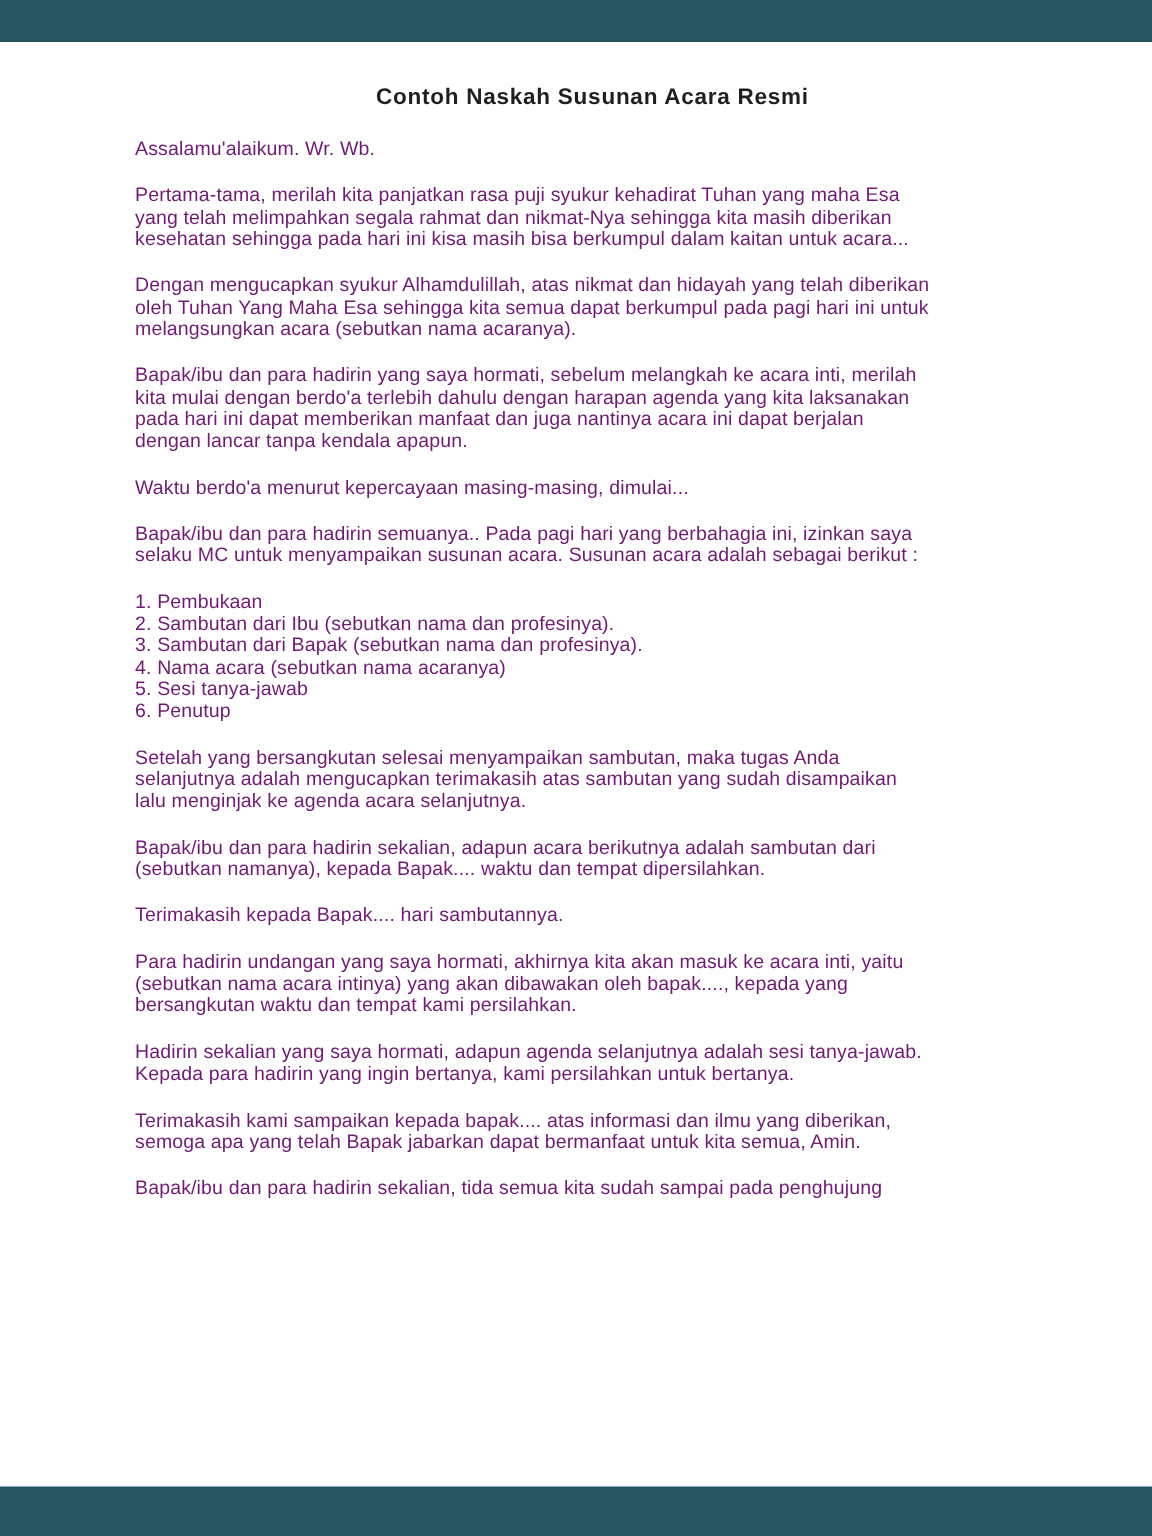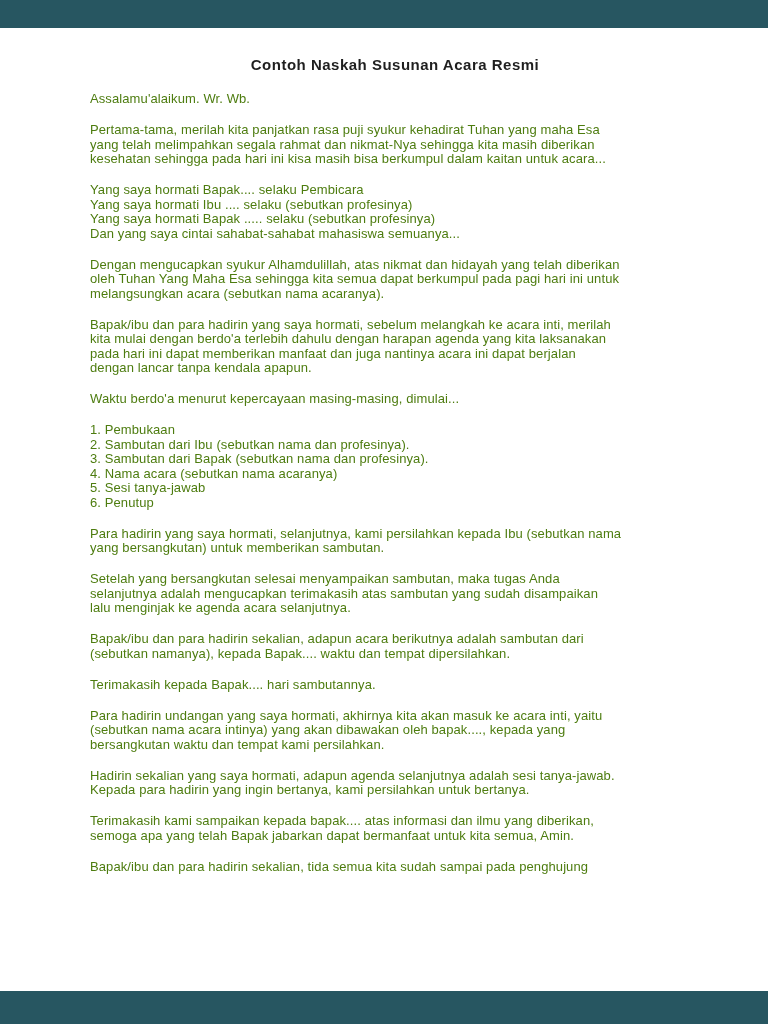--- a/index.html
+++ b/index.html
@@ -40,54 +40,50 @@
     letter-spacing: 0.5px;
     text-align: center;
     color: #1f1f1f;
     width: 610px;
   }
   .doc-body p {
     margin: 0 0 16.5px 0;
     font-size: 13px;
     line-height: 14.5px;
     letter-spacing: 0.1px;
-    color: #4d7c0f;
+    color: #701a75;
     white-space: pre-line;
   }
 </style>
 </head>
 <body>
 
 <div class="page">
   <h1 class="doc-title">Contoh Naskah Susunan Acara Resmi</h1>
   <div class="doc-body" id="doc-body">
       <p>Assalamu'alaikum. Wr. Wb.</p>
       <p>Pertama-tama, merilah kita panjatkan rasa puji syukur kehadirat Tuhan yang maha Esa
 yang telah melimpahkan segala rahmat dan nikmat-Nya sehingga kita masih diberikan
 kesehatan sehingga pada hari ini kisa masih bisa berkumpul dalam kaitan untuk acara...</p>
-      <p>Yang saya hormati Bapak.... selaku Pembicara
-Yang saya hormati Ibu .... selaku (sebutkan profesinya)
-Yang saya hormati Bapak ..... selaku (sebutkan profesinya)
-Dan yang saya cintai sahabat-sahabat mahasiswa semuanya...</p>
       <p>Dengan mengucapkan syukur Alhamdulillah, atas nikmat dan hidayah yang telah diberikan
 oleh Tuhan Yang Maha Esa sehingga kita semua dapat berkumpul pada pagi hari ini untuk
 melangsungkan acara (sebutkan nama acaranya).</p>
       <p>Bapak/ibu dan para hadirin yang saya hormati, sebelum melangkah ke acara inti, merilah
 kita mulai dengan berdo'a terlebih dahulu dengan harapan agenda yang kita laksanakan
 pada hari ini dapat memberikan manfaat dan juga nantinya acara ini dapat berjalan
 dengan lancar tanpa kendala apapun.</p>
       <p>Waktu berdo'a menurut kepercayaan masing-masing, dimulai...</p>
+      <p>Bapak/ibu dan para hadirin semuanya.. Pada pagi hari yang berbahagia ini, izinkan saya
+selaku MC untuk menyampaikan susunan acara. Susunan acara adalah sebagai berikut :</p>
       <p>1. Pembukaan
 2. Sambutan dari Ibu (sebutkan nama dan profesinya).
 3. Sambutan dari Bapak (sebutkan nama dan profesinya).
 4. Nama acara (sebutkan nama acaranya)
 5. Sesi tanya-jawab
 6. Penutup</p>
-      <p>Para hadirin yang saya hormati, selanjutnya, kami persilahkan kepada Ibu (sebutkan nama
-yang bersangkutan) untuk memberikan sambutan.</p>
       <p>Setelah yang bersangkutan selesai menyampaikan sambutan, maka tugas Anda
 selanjutnya adalah mengucapkan terimakasih atas sambutan yang sudah disampaikan
 lalu menginjak ke agenda acara selanjutnya.</p>
       <p>Bapak/ibu dan para hadirin sekalian, adapun acara berikutnya adalah sambutan dari
 (sebutkan namanya), kepada Bapak.... waktu dan tempat dipersilahkan.</p>
       <p>Terimakasih kepada Bapak.... hari sambutannya.</p>
       <p>Para hadirin undangan yang saya hormati, akhirnya kita akan masuk ke acara inti, yaitu
 (sebutkan nama acara intinya) yang akan dibawakan oleh bapak...., kepada yang
 bersangkutan waktu dan tempat kami persilahkan.</p>
       <p>Hadirin sekalian yang saya hormati, adapun agenda selanjutnya adalah sesi tanya-jawab.

